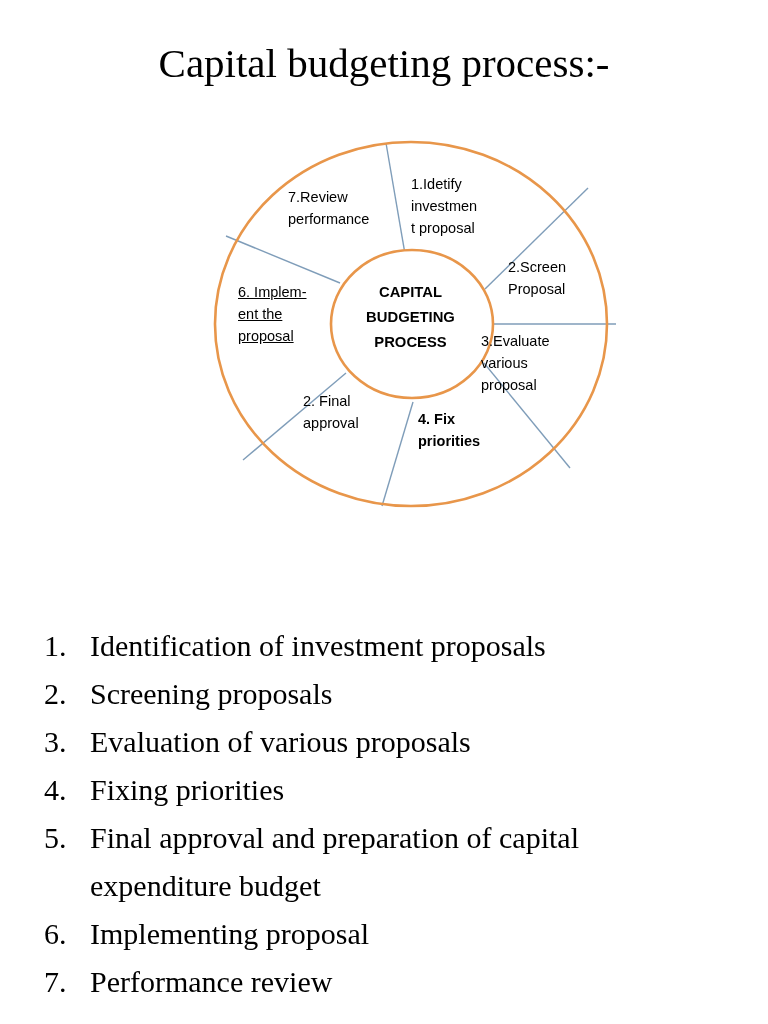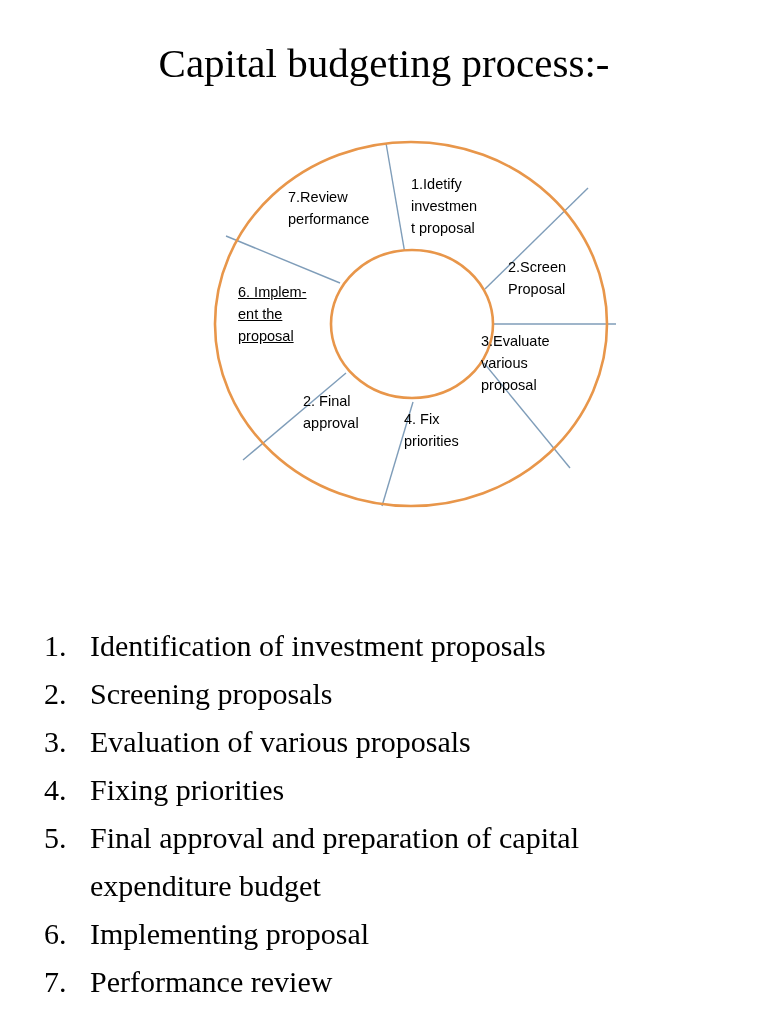--- a/index.html
+++ b/index.html
@@ -69,21 +69,21 @@
     font-weight: bold;
     line-height: 25px;
     color: #000000;
     white-space: pre-line;
   }
 
   
   .lbl-1 { left: 213px; top:  45px; width: 92px; }
   .lbl-2 { left: 310px; top: 128px; width: 88px; }
   .lbl-3 { left: 283px; top: 202px; width: 92px; }
-  .lbl-4 { left: 206px; top: 280px; width: 80px; }
+  .lbl-4 { left: 220px; top: 280px; width: 80px; font-weight: bold; }
   .lbl-5 { left: 105px; top: 262px; width: 82px; }
   .lbl-6 { left:  40px; top: 153px; width: 92px; text-decoration: underline; }
   .lbl-7 { left:  90px; top:  58px; width: 110px; }
 
   
   .num-list {
     position: absolute;
     left: 44px;
     top: 622px;
     width: 690px;
@@ -123,20 +123,23 @@
       <line x1="215" y1="274" x2="184" y2="378"></line>
       <line x1="148" y1="245" x2="45" y2="332"></line>
       <line x1="142" y1="155" x2="28" y2="108"></line>
     </g>
 
     <ellipse cx="213" cy="196" rx="196" ry="182" fill="none" stroke="#E8964A" stroke-width="2.6"></ellipse>
 
     <ellipse cx="214" cy="196" rx="81" ry="74" fill="#ffffff" stroke="#E8964A" stroke-width="2.6"></ellipse>
   </svg>
 
+  <div class="center-label">CAPITAL
+BUDGETING
+PROCESS</div>
 
   <div class="seg-label lbl-1">1.Idetify
 investmen
 t proposal</div>
   <div class="seg-label lbl-2">2.Screen
 Proposal</div>
   <div class="seg-label lbl-3">3.Evaluate
 various
 proposal</div>
   <div class="seg-label lbl-4">4. Fix

